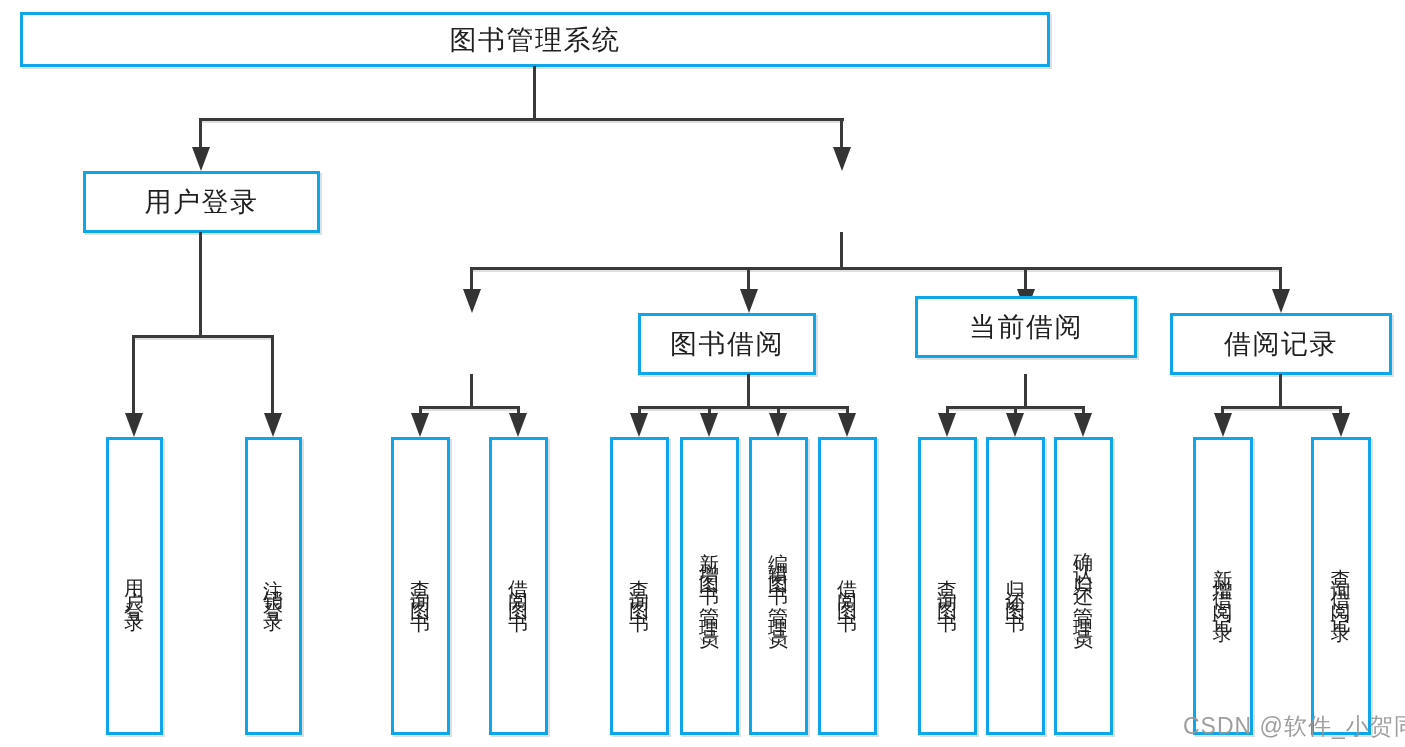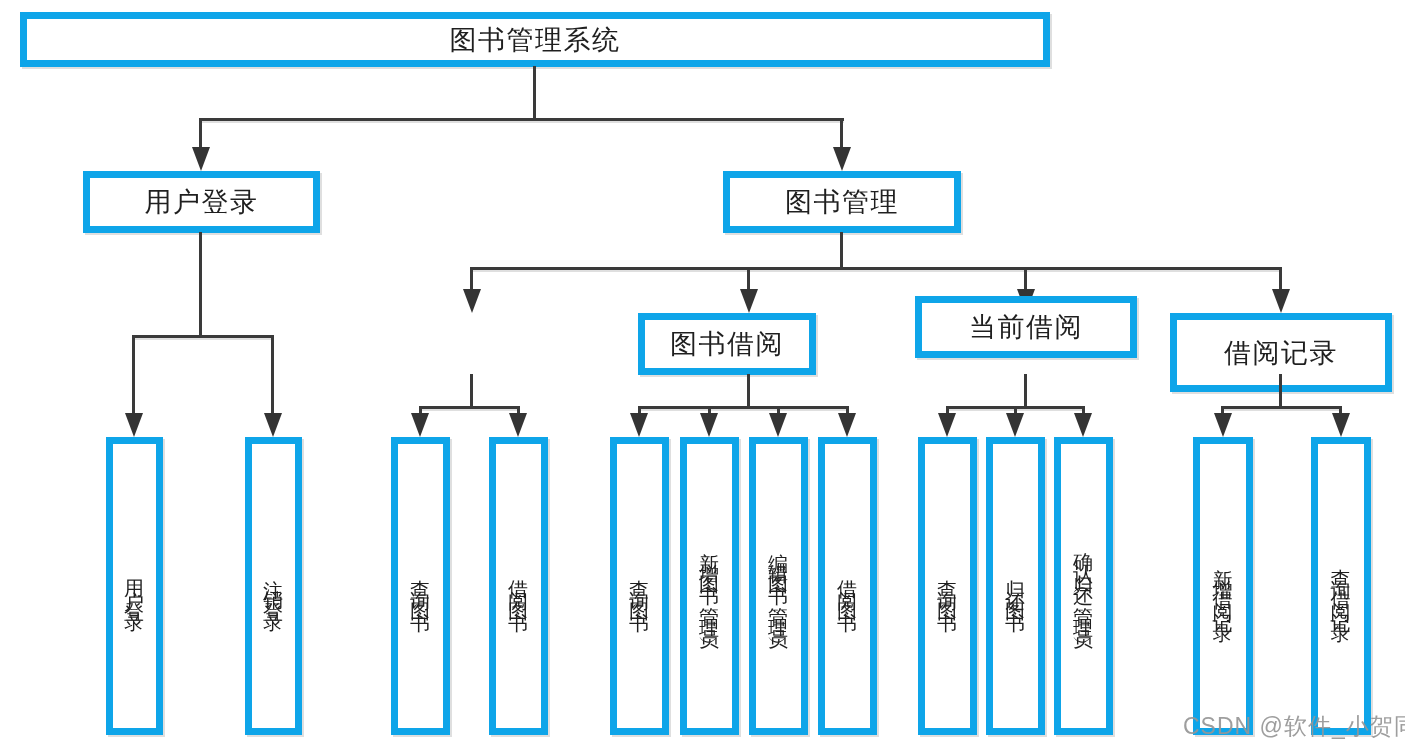--- a/index.html
+++ b/index.html
@@ -8,21 +8,21 @@
     width:1405px; height:747px;
     background:#ffffff;
     font-family:"Liberation Sans", sans-serif;
     color:#1f1f1f;
     overflow:hidden;
   }
   .box {
     position:absolute;
     box-sizing:border-box;
     background:#ffffff;
-    border:7px solid #0ea5e9;
+    border:3px solid #0ea5e9;
     display:flex;
     align-items:center;
     justify-content:center;
     box-shadow:2px 2px 0 rgba(150,150,150,0.30);
   }
   .hbox {
     font-size:27px;
     letter-spacing:1.5px;
     white-space:nowrap;
   }
@@ -60,21 +60,20 @@
   <div class="box hbox" style="left:20px; top:12px; width:1030px; height:55px;">图书管理系统</div>
 
   <div class="vline" style="left:533px; top:66px; height:54px;"></div>
   <div class="hline" style="left:199px; top:118px; width:645px;"></div>
   <div class="vline" style="left:199px; top:118px; height:32px;"></div>
   <div class="arrow" style="left:192px; top:147px;"></div>
   <div class="vline" style="left:840px; top:118px; height:32px;"></div>
   <div class="arrow" style="left:833px; top:147px;"></div>
 
   <div class="box hbox" style="left:83px; top:171px; width:237px; height:62px;">用户登录</div>
-  <div class="box hbox" style="left:723px; top:171px; width:238px; height:62px;">图书管理</div>
 
   <div class="vline" style="left:199px; top:232px; height:105px;"></div>
   <div class="hline" style="left:132px; top:335px; width:142px;"></div>
   <div class="vline" style="left:132px; top:335px; height:81px;"></div>
   <div class="arrow" style="left:125px; top:413px;"></div>
   <div class="vline" style="left:271px; top:335px; height:81px;"></div>
   <div class="arrow" style="left:264px; top:413px;"></div>
 
   <div class="vline" style="left:840px; top:232px; height:38px;"></div>
   <div class="hline" style="left:470px; top:267px; width:812px;"></div>
@@ -82,21 +81,21 @@
   <div class="arrow" style="left:463px; top:289px;"></div>
   <div class="vline" style="left:747px; top:267px; height:25px;"></div>
   <div class="arrow" style="left:740px; top:289px;"></div>
   <div class="vline" style="left:1024px; top:267px; height:25px;"></div>
   <div class="arrow" style="left:1017px; top:289px;"></div>
   <div class="vline" style="left:1279px; top:267px; height:25px;"></div>
   <div class="arrow" style="left:1272px; top:289px;"></div>
 
   <div class="box hbox" style="left:638px; top:313px; width:178px; height:62px;">图书借阅</div>
   <div class="box hbox" style="left:915px; top:296px; width:222px; height:62px;">当前借阅</div>
-  <div class="box hbox" style="left:1170px; top:313px; width:222px; height:79px;">借阅记录</div>
+  <div class="box hbox" style="left:1170px; top:313px; width:222px; height:62px;">借阅记录</div>
 
   <div class="vline" style="left:470px; top:374px; height:35px;"></div>
   <div class="hline" style="left:419px; top:406px; width:101px;"></div>
   <div class="vline" style="left:419px; top:406px; height:10px;"></div>
   <div class="arrow" style="left:411px; top:413px;"></div>
   <div class="vline" style="left:517px; top:406px; height:10px;"></div>
   <div class="arrow" style="left:509px; top:413px;"></div>
 
   <div class="vline" style="left:747px; top:374px; height:35px;"></div>
   <div class="hline" style="left:638px; top:406px; width:211px;"></div>

